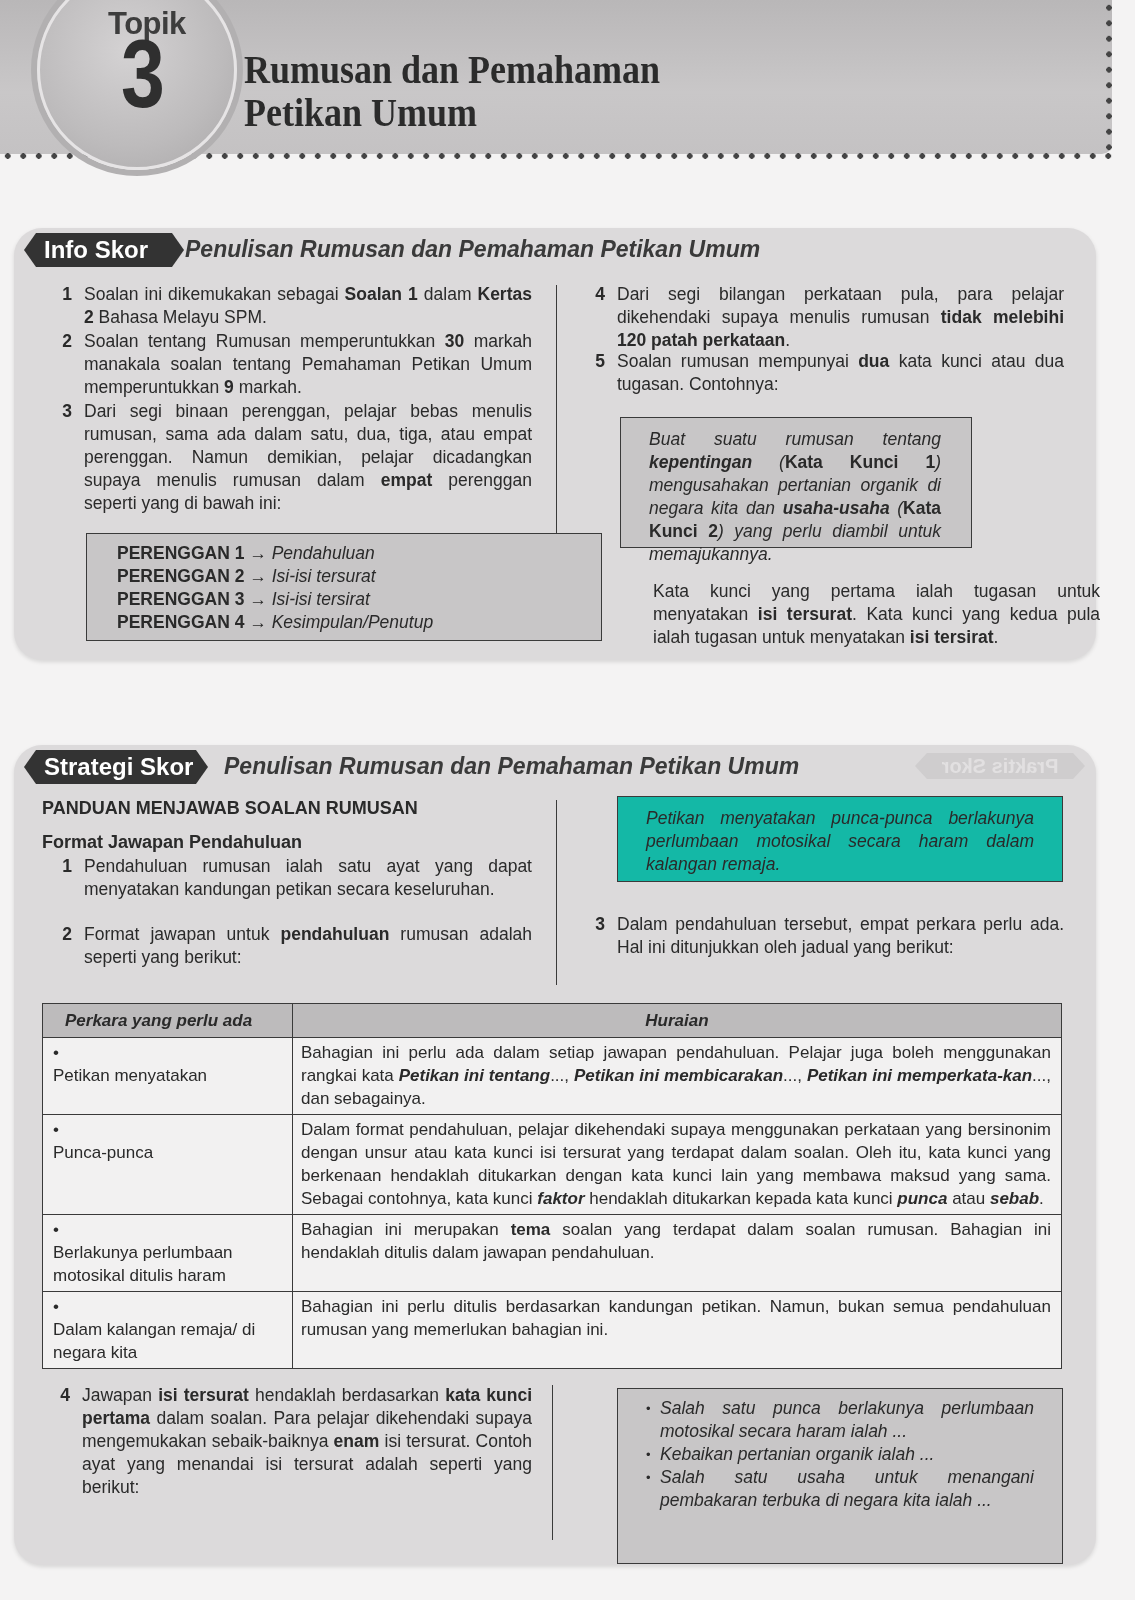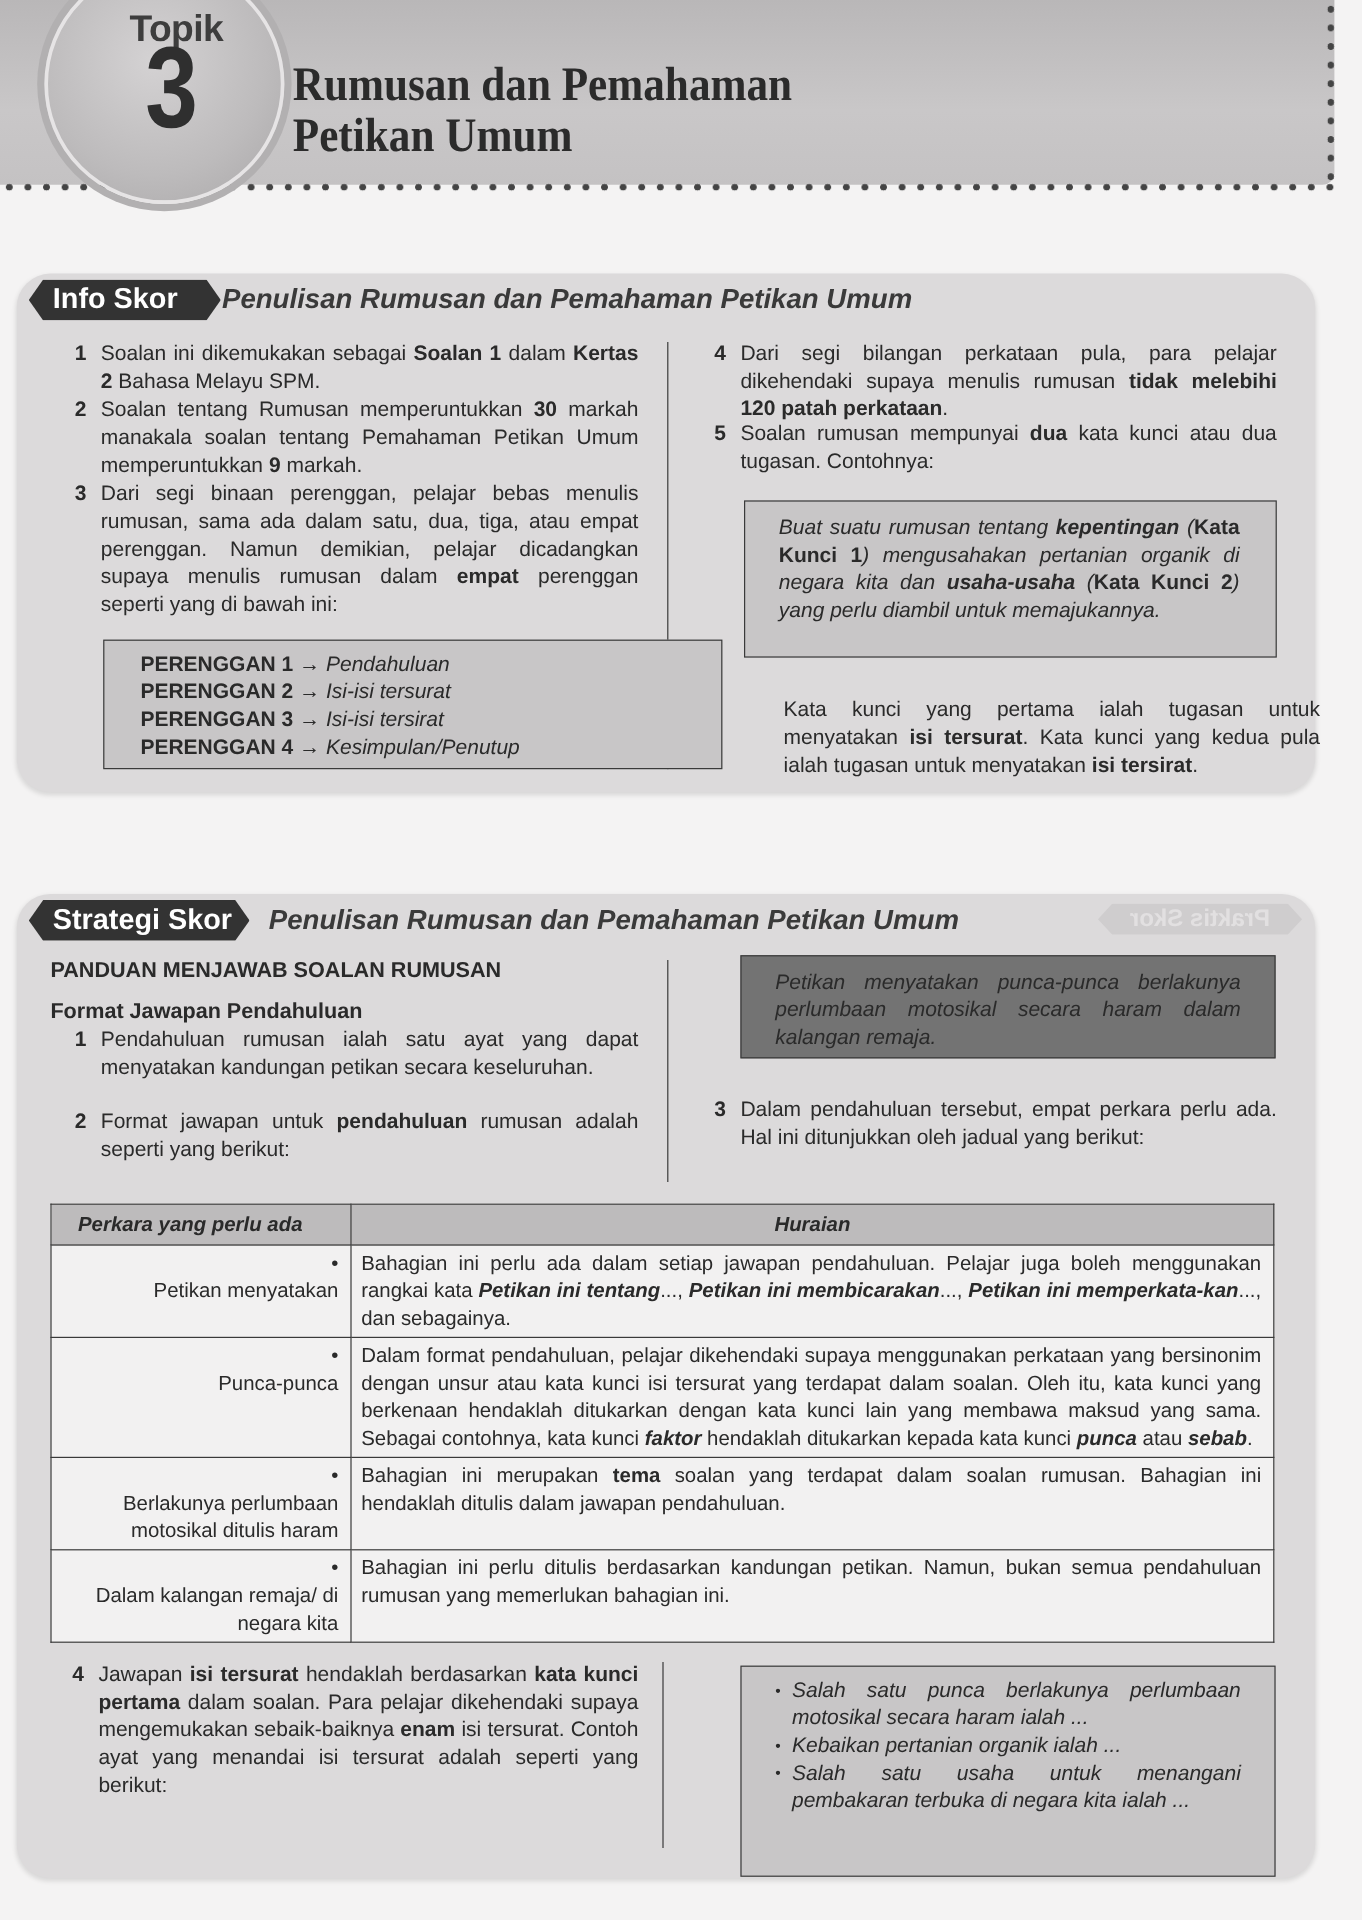--- a/index.html
+++ b/index.html
@@ -77,33 +77,33 @@
   .item .num { position: absolute; left: -32px; top: 0; font-weight: bold; width: 20px; text-align: right; }
 
   .box {
     position: absolute; border: 1.5px solid #3a3a3a; background: #c8c6c7;
   }
   .pere-box { left: 86px; top: 533px; width: 516px; height: 108px; padding: 8px 0 0 30px; }
   .pere-line { font-size: 17.5px; line-height: 23px; }
   .pere-line .k { font-weight: bold; }
   .pere-line .v { font-style: italic; }
 
-  .kk-box { left: 620px; top: 417px; width: 444px; height: 131px; padding: 10px 30px 4px 28px; }
+  .kk-box { left: 620px; top: 417px; width: 352px; height: 131px; padding: 10px 30px 4px 28px; }
   .kk-text { font-size: 17.5px; line-height: 23px; font-style: italic; text-align: justify; }
   .kk-text b { font-style: normal; }
   .kk-text b.bi { font-style: italic; }
 
   .sub-h { position: absolute; font-size: 18px; font-weight: bold; }
 
-  .pk-box { left: 617px; top: 796px; width: 446px; height: 86px; padding: 10px 28px 0 28px; background: #737373; }
+  .pk-box { left: 617px; top: 796px; width: 446px; height: 86px; padding: 10px 28px 0 28px; background: #14b8a6; }
   .pk-text { font-size: 17.5px; line-height: 23px; font-style: italic; text-align: justify; }
 
   
   .tbl { position: absolute; left: 42px; top: 1003px; width: 1020px; border-collapse: collapse; background: #f2f1f1; }
-  .tbl th, .tbl td { border: 1.5px solid #3a3a3a; vertical-align: top; font-size: 17px; line-height: 23px; text-align: right; }
+  .tbl th, .tbl td { border: 1.5px solid #3a3a3a; vertical-align: top; font-size: 17px; line-height: 23px; }
   .tbl th { background: #bdbbbc; font-style: italic; font-weight: bold; height: 32px; padding: 5px 22px; text-align: left; }
   .tbl th.c2 { text-align: center; }
   .tbl td.c1 { width: 250px; padding: 3px 10px 4px 10px; }
   .tbl td.c2 { padding: 3px 10px 4px 8px; text-align: justify; }
   .tbl td.c1 .bul { display: inline-block; width: 12px; }
   .tbl td.c1 .lbl { display: inline-block; vertical-align: top; width: 220px; }
 
   .ex-box { left: 617px; top: 1388px; width: 446px; height: 176px; padding: 8px 28px 0 28px; background: #c8c6c7; }
   .ex-line { font-size: 17.5px; line-height: 23px; font-style: italic; text-align: justify; position: relative; padding-left: 14px; }
   .ex-line::before { content: "\2022"; position: absolute; left: 0; font-style: normal; font-size: 13px; }

